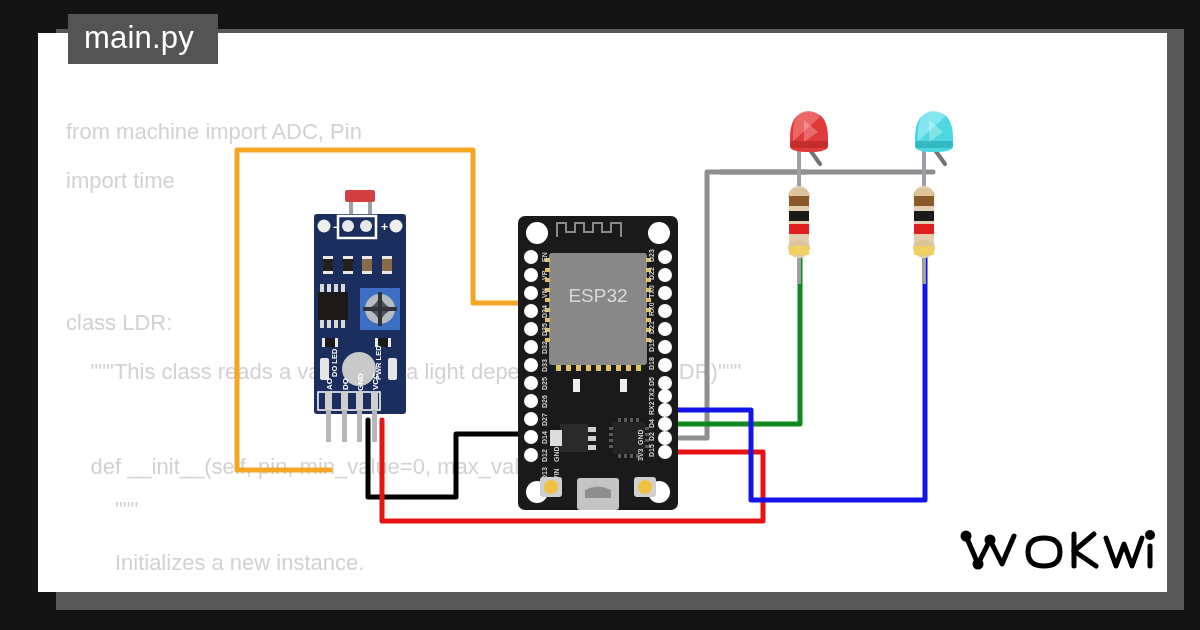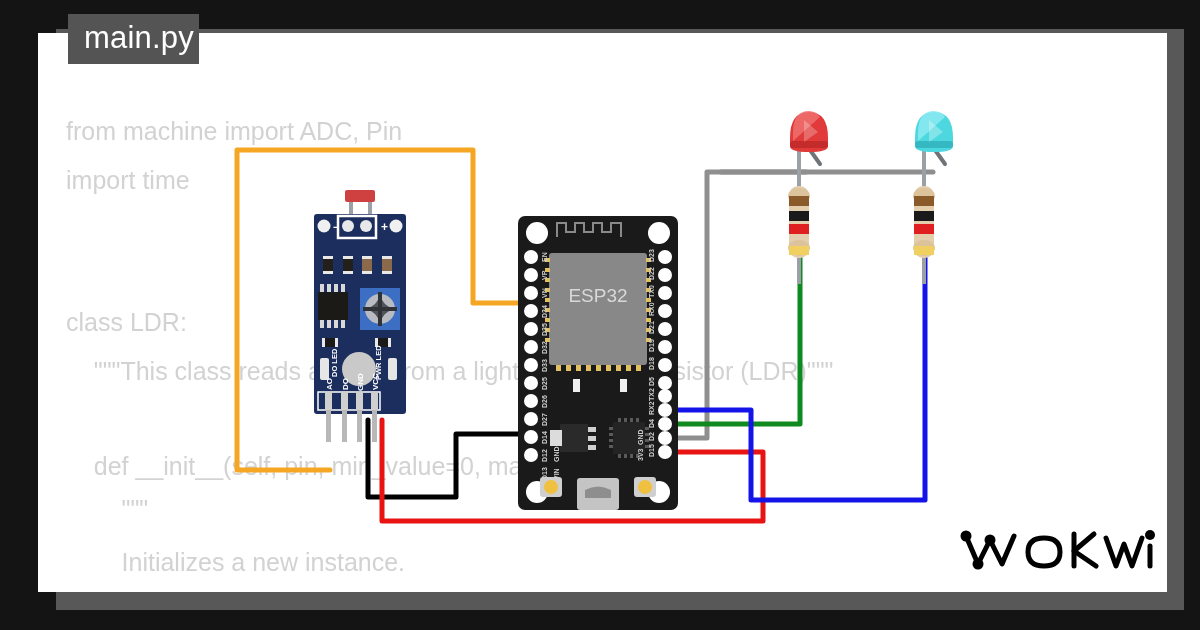--- a/index.html
+++ b/index.html
@@ -40,41 +40,41 @@
   }
   
   #code-layer {
     position: absolute;
     left: 0;
     top: 0;
     width: 1129px;
     height: 559px;
     color: #d2d2d2;
     font-family: "Liberation Sans", sans-serif;
-    font-size: 25px;
+    font-size: 22px;
     line-height: 49px;
     white-space: pre;
     pointer-events: none;
     user-select: none;
   }
   #code-layer .ln {
     position: absolute;
     left: 28px;
     white-space: pre;
   }
   
   #file-tab {
     position: absolute;
     left: 68px;
     top: 14px;
     background: #545454;
     color: #ffffff;
     font-size: 31px;
     font-family: "Liberation Sans", sans-serif;
-    padding: 6px 5px 8px 16px;
+    padding: 6px 24px 8px 16px;
     line-height: 1.15;
     letter-spacing: 0.2px;
   }
   
   #diagram {
     position: absolute;
     left: 0;
     top: 0;
     width: 1200px;
     height: 630px;

